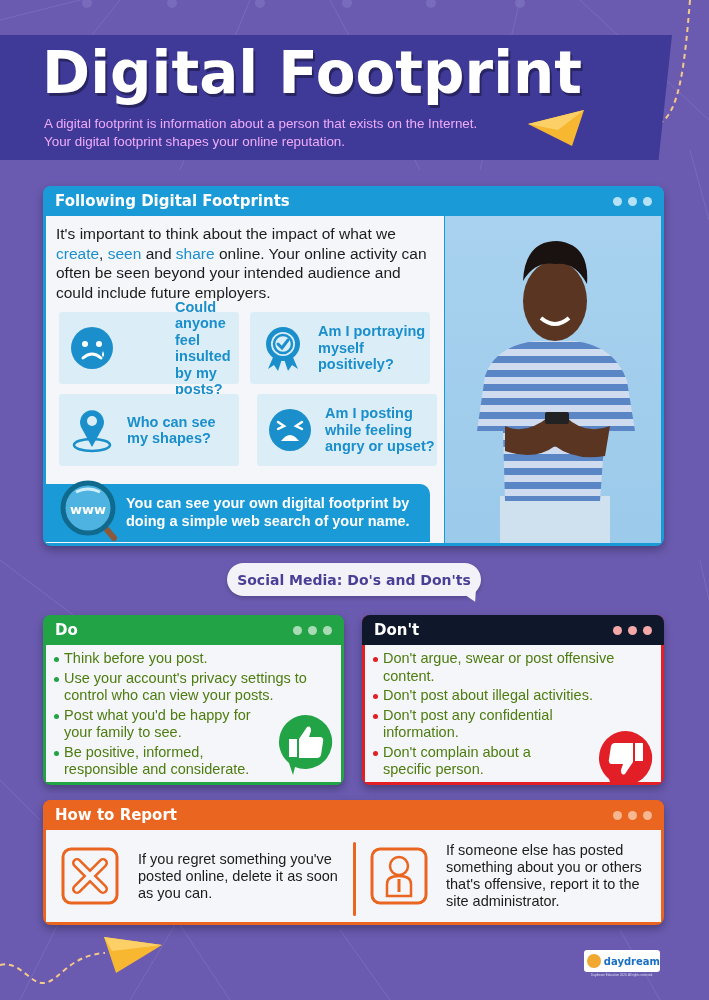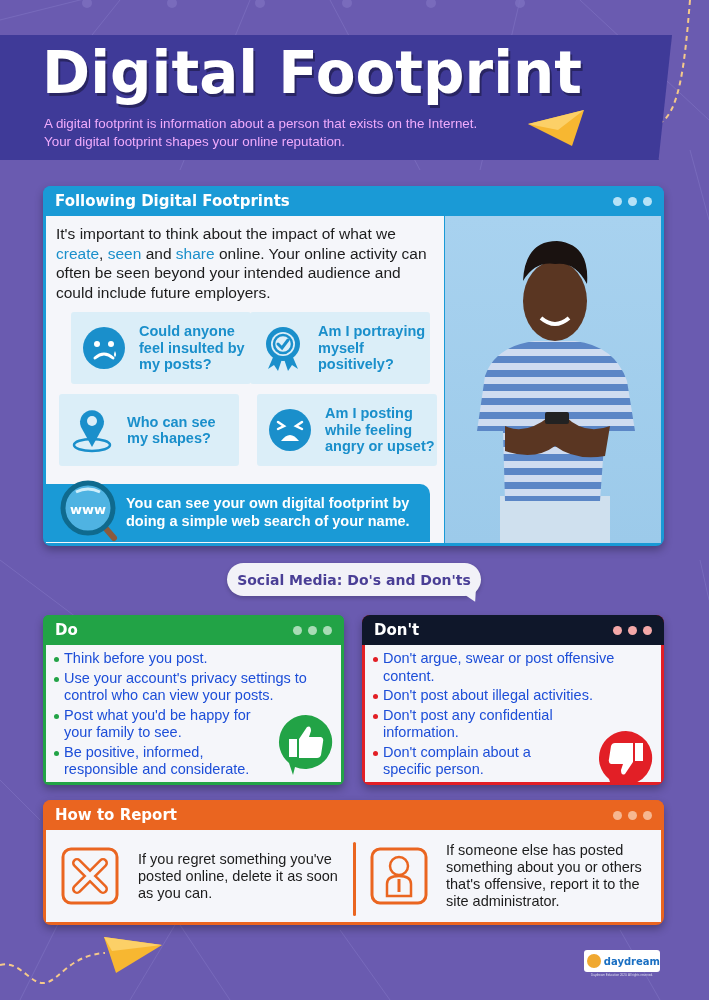--- a/index.html
+++ b/index.html
@@ -95,35 +95,35 @@
       font-family: "DejaVu Sans", sans-serif;
       box-shadow: 0 2px 4px rgba(0,0,0,0.2);
     }
     .bubble-tail {
       position: absolute; left: 466px; top: 590px; width: 0; height: 0;
       border-left: 6px solid transparent; border-right: 8px solid transparent;
       border-top: 12px solid #f2f2f8; transform: rotate(-30deg); z-index: 3;
     }
 
     
-    .do { left: 43px; top: 615px; width: 301px; height: 170px; background: #22a346; border-radius: 6px; }
+    .do { left: 43px; top: 615px; width: 301px; height: 170px; background: #22a346; }
     .do .panel-head { background: #22a346; }
     .do .dot { background: #a9dcb6; }
     .dont { left: 362px; top: 615px; width: 302px; height: 170px; background: #e21f26; }
     .dont .panel-head { background: #0f172a; }
     .dont .dot { background: #f4a8a8; }
     .list-body {
       position: absolute; left: 3px; top: 30px; right: 3px; bottom: 3px;
       background: #f5f6fa; padding: 5px 8px;
     }
     .list-body ul { list-style: none; }
     .list-body li {
       position: relative; padding-left: 10px;
       font-family: "Liberation Sans", sans-serif; font-size: 14.5px; line-height: 17.5px;
-      margin-bottom: 2px; color: #1d4ed8;
+      margin-bottom: 2px; color: #4d7c0f;
     }
     .list-body li::before {
       content: ""; position: absolute; left: 0; top: 7px; width: 5px; height: 5px; border-radius: 50%;
     }
     .do li::before { background: #22a346; }
     .dont li::before { background: #e21f26; }
     .thumb { position: absolute; width: 58px; height: 62px; }
 
     
     .report { left: 43px; top: 800px; width: 621px; height: 125px; background: #ea6520; }
@@ -191,21 +191,21 @@
     <span>Following Digital Footprints</span>
     <div class="dots">
         <span class="dot"></span>
         <span class="dot"></span>
         <span class="dot"></span>
       </div>
   </div>
   <div class="follow-body">
     <p class="follow-intro"><span>It's important to think about the impact of what we </span><span class="hl">create</span><span>, </span><span class="hl">seen</span><span> and </span><span class="hl">share</span><span> online. Your online activity can often be seen beyond your intended audience and could include future employers.</span></p>
 
-    <div class="qcard" style="left:25px;top:96px;">
+    <div class="qcard" style="left:13px;top:96px;gap:48px;">
       <svg class="qicon" viewBox="0 0 46 46">
         <circle cx="23" cy="23" r="21" fill="#1a8fcb"></circle>
         <circle cx="16" cy="19" r="3" fill="#fff"></circle>
           <circle cx="30" cy="19" r="3" fill="#fff"></circle>
         <path d="M14 33 Q23 25 32 33" stroke="#fff" stroke-width="3" fill="none" stroke-linecap="round"></path>
         <path d="M34 26 Q36 30 34 32 Q32 30 34 26Z" fill="#fff"></path>
       </svg>
       <div class="qtext">Could anyone feel insulted by my posts?</div>
     </div>
     <div class="qcard" style="left:204px;top:96px;">

